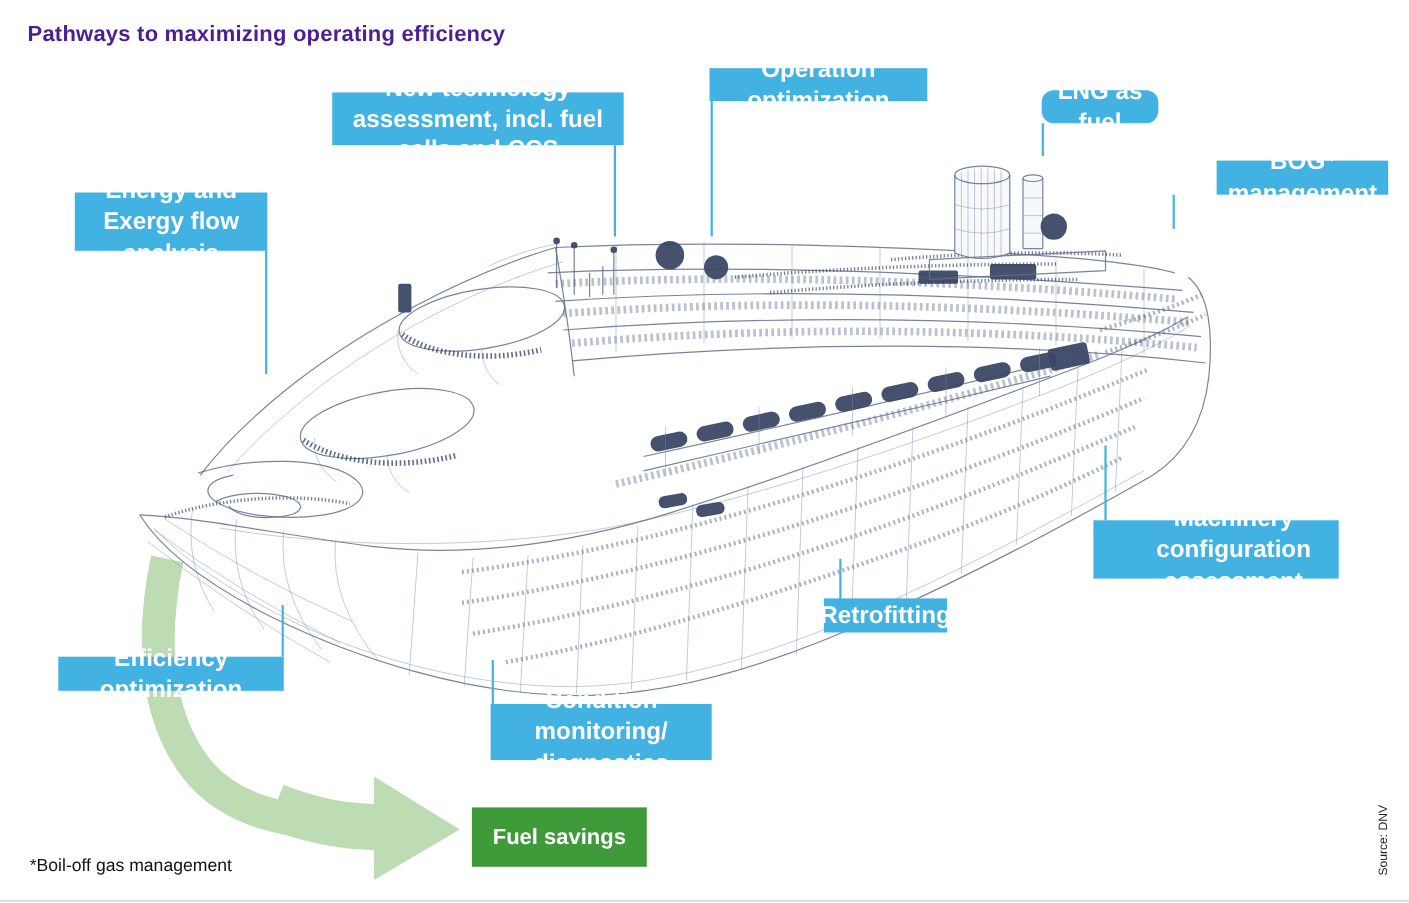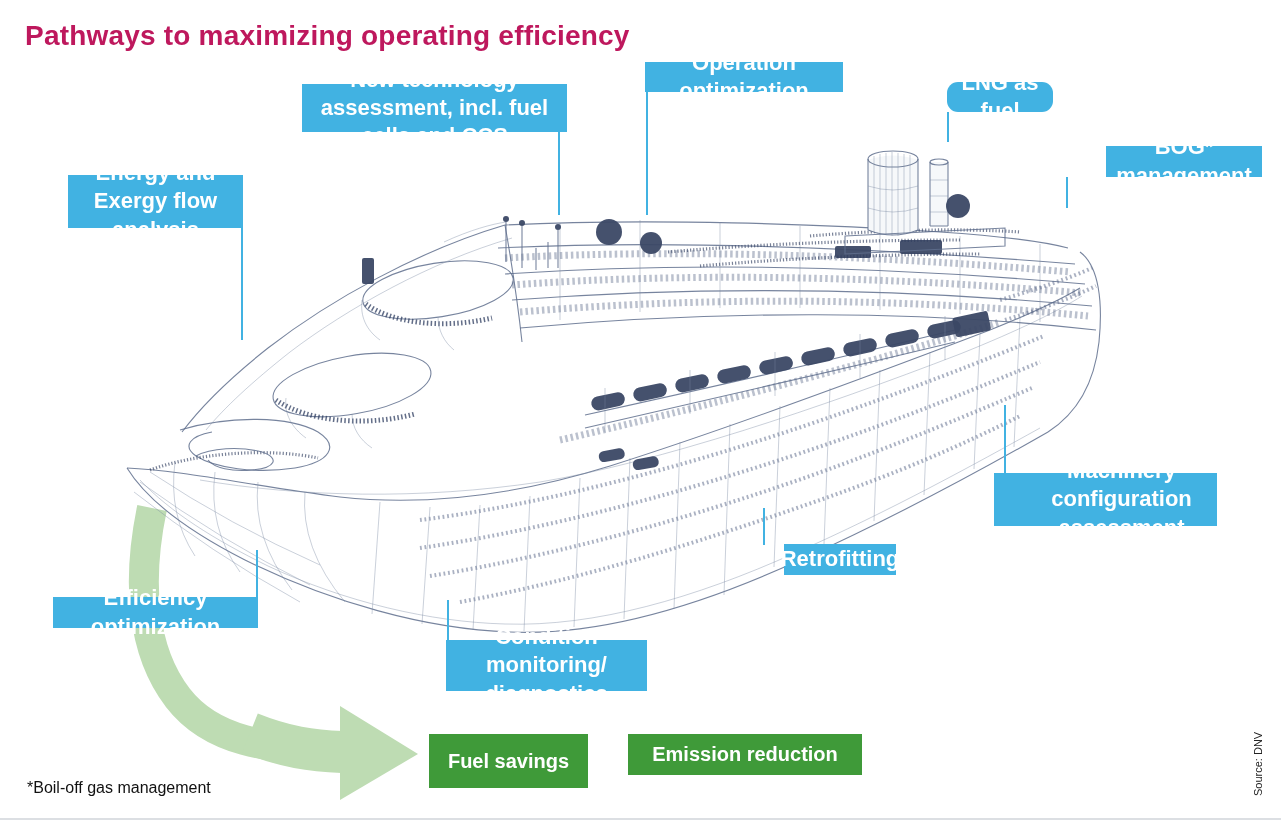--- a/index.html
+++ b/index.html
@@ -1,22 +1,22 @@
 <!DOCTYPE html>
 <html><head>
 <meta charset="utf-8">
 <style>
   html,body{margin:0;padding:0;background:#ffffff;}
   #canvas{
     position:relative;width:1281px;height:821px;overflow:hidden;
     background:#ffffff;font-family:"Liberation Sans","DejaVu Sans",sans-serif;
   }
   .title{
-    position:absolute;left:25px;top:20px;font-size:28px;font-weight:700;
-    color:#be185d;letter-spacing:.2px;text-align:right;
+    position:absolute;left:25px;top:20px;font-size:20px;font-weight:700;
+    color:#4c1d95;letter-spacing:.2px;text-align:right;
   }
   .callout{
     position:absolute;background:#41b2e2;color:#ffffff;font-weight:700;
     font-size:22px;line-height:1.28;display:flex;align-items:center;
     justify-content:center;text-align:center;box-sizing:border-box;
     padding:2px 8px;
   }
   .result{
     position:absolute;background:#3f9a39;color:#ffffff;font-weight:700;
     font-size:20px;display:flex;align-items:center;justify-content:center;
@@ -189,24 +189,23 @@
   <div class="leader" style="left:763px;top:508px;height:37px;"></div>
   <div class="leader" style="left:256px;top:550px;height:47px;"></div>
   <div class="leader" style="left:447px;top:600px;height:40px;"></div>
 
   <div class="callout" style="left:302px;top:84px;width:265px;height:48px;">New technology assessment, incl. fuel cells and CCS</div>
   <div class="callout" style="left:645px;top:62px;width:198px;height:30px;">Operation optimization</div>
   <div class="callout" style="left:947px;top:82px;width:106px;height:30px;border-radius:11px;">LNG as fuel</div>
   <div class="callout" style="left:1106px;top:146px;width:156px;height:31px;">BOG* management</div>
   <div class="callout" style="left:68px;top:175px;width:175px;height:53px;">Energy and Exergy flow analysis</div>
   <div class="callout" style="left:994px;top:473px;width:223px;height:53px;padding-left:40px;">Machinery configuration assessment</div>
-  <div class="callout" style="left:784px;top:544px;width:112px;height:31px;">Retrofitting</div>
+  <div class="callout" style="left:749px;top:544px;width:112px;height:31px;">Retrofitting</div>
   <div class="callout" style="left:53px;top:597px;width:205px;height:31px;">Efficiency optimization</div>
   <div class="callout" style="left:446px;top:640px;width:201px;height:51px;">Condition monitoring/ diagnostics</div>
 
   <div class="result" style="left:429px;top:734px;width:159px;height:54px;">Fuel savings</div>
-  <div class="result" style="left:628px;top:734px;width:234px;height:41px;">Emission reduction</div>
 
   <div class="footnote">*Boil-off gas management</div>
   <div class="source">Source: DNV</div>
   <div class="bottom-rule"></div>
 
 </div>
 
 </body></html>

